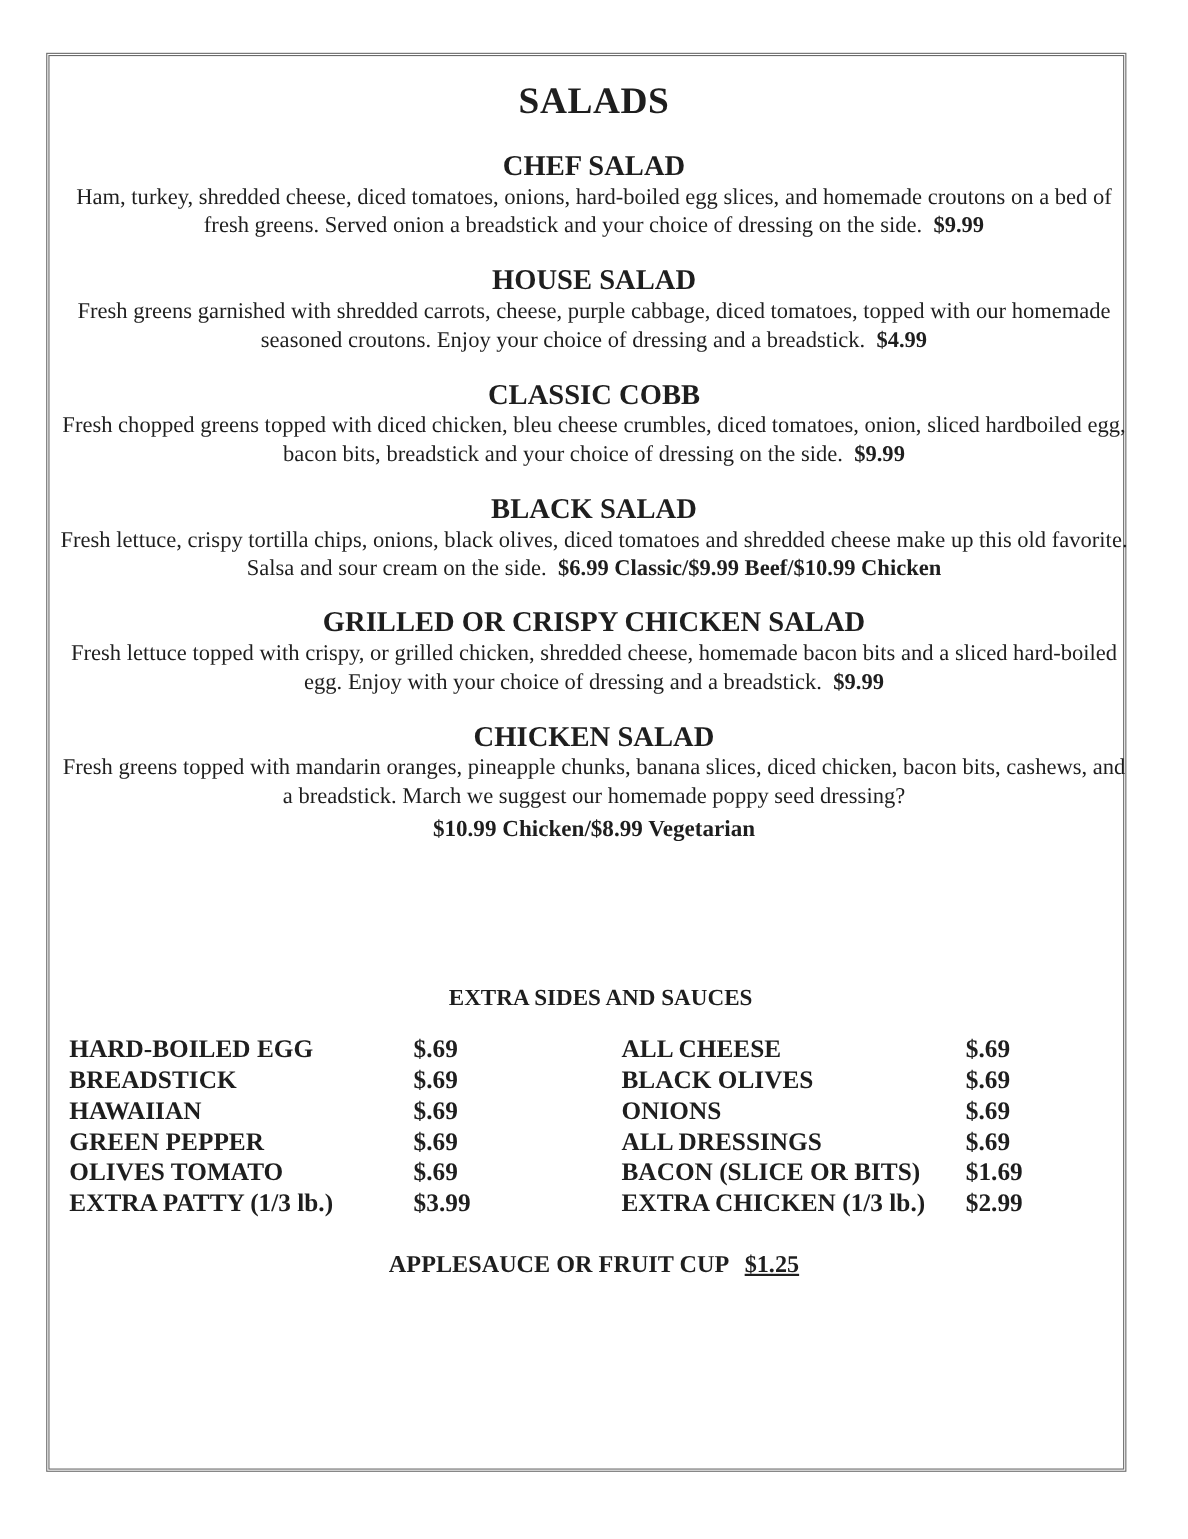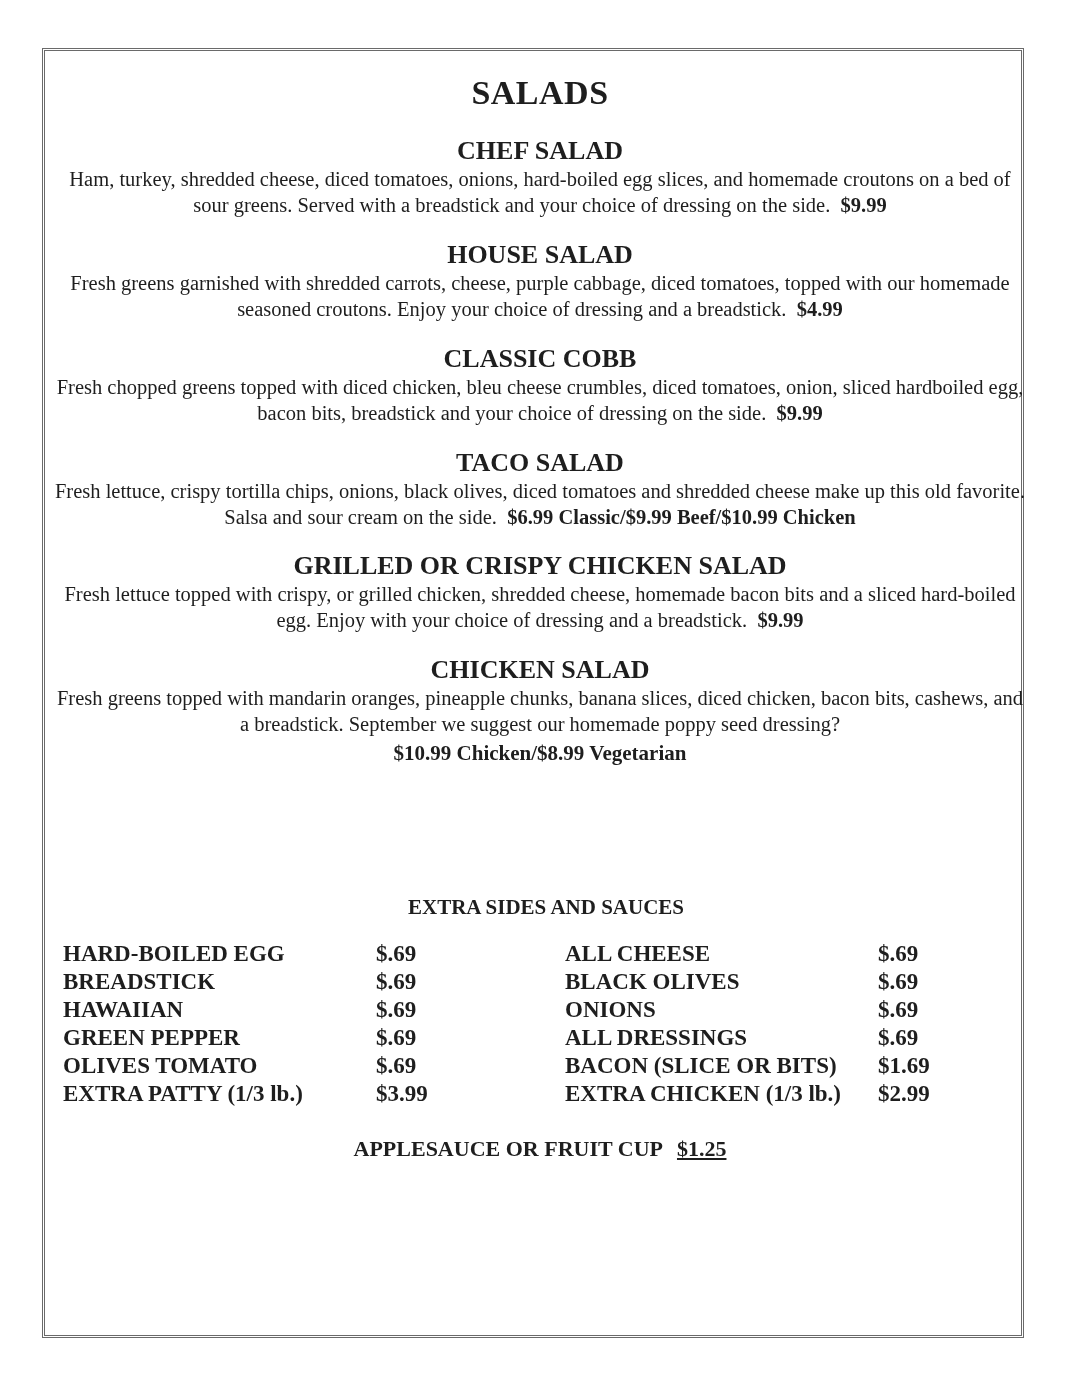--- a/index.html
+++ b/index.html
@@ -39,46 +39,46 @@
   </style>
 </head>
 <body>
 
 <div class="frame"></div>
 
 <div class="title">SALADS</div>
 
 <div class="item" style="top:136px">
   <div class="item-name">CHEF SALAD</div>
-  <div class="item-desc"><span>Ham, turkey, shredded cheese, diced tomatoes, onions, hard-boiled egg slices, and homemade croutons on a bed of sour greens. Served with a breadstick and your choice of dressing on the side.</span>&nbsp; <span class="price">$9.99</span></div>
+  <div class="item-desc"><span>Ham, turkey, shredded cheese, diced tomatoes, onions, hard-boiled egg slices, and homemade croutons on a bed of fresh greens. Served onion a breadstick and your choice of dressing on the side.</span>&nbsp; <span class="price">$9.99</span></div>
 </div>
 
 <div class="item" style="top:240px">
   <div class="item-name">HOUSE SALAD</div>
   <div class="item-desc"><span>Fresh greens garnished with shredded carrots, cheese, purple cabbage, diced tomatoes, topped with our homemade seasoned croutons. Enjoy your choice of dressing and a breadstick.</span>&nbsp; <span class="price">$4.99</span></div>
 </div>
 
 <div class="item" style="top:344px">
   <div class="item-name">CLASSIC COBB</div>
   <div class="item-desc"><span>Fresh chopped greens topped with diced chicken, bleu cheese crumbles, diced tomatoes, onion, sliced hardboiled egg, bacon bits, breadstick and your choice of dressing on the side.</span>&nbsp; <span class="price">$9.99</span></div>
 </div>
 
 <div class="item" style="top:448px">
-  <div class="item-name">TACO SALAD</div>
+  <div class="item-name">BLACK SALAD</div>
   <div class="item-desc"><span>Fresh lettuce, crispy tortilla chips, onions, black olives, diced tomatoes and shredded cheese make up this old favorite. Salsa and sour cream on the side.</span>&nbsp; <span class="price">$6.99 Classic/$9.99 Beef/$10.99 Chicken</span></div>
 </div>
 
 <div class="item" style="top:551px">
   <div class="item-name">GRILLED OR CRISPY CHICKEN SALAD</div>
   <div class="item-desc"><span>Fresh lettuce topped with crispy, or grilled chicken, shredded cheese, homemade bacon bits and a sliced hard-boiled egg. Enjoy with your choice of dressing and a breadstick.</span>&nbsp; <span class="price">$9.99</span></div>
 </div>
 
 <div class="item" style="top:655px">
   <div class="item-name">CHICKEN SALAD</div>
-  <div class="item-desc">Fresh greens topped with mandarin oranges, pineapple chunks, banana slices, diced chicken, bacon bits, cashews, and a breadstick. September we suggest our homemade poppy seed dressing?</div>
+  <div class="item-desc">Fresh greens topped with mandarin oranges, pineapple chunks, banana slices, diced chicken, bacon bits, cashews, and a breadstick. March we suggest our homemade poppy seed dressing?</div>
   <div class="price-line">$10.99 Chicken/$8.99 Vegetarian</div>
 </div>
 
 <div class="extras-title">EXTRA SIDES AND SAUCES</div>
 
 <div class="extras-col col-left">
   <div class="extras-row">
       <span class="nm">HARD-BOILED EGG</span>
       <span>$.69</span>
     </div>

